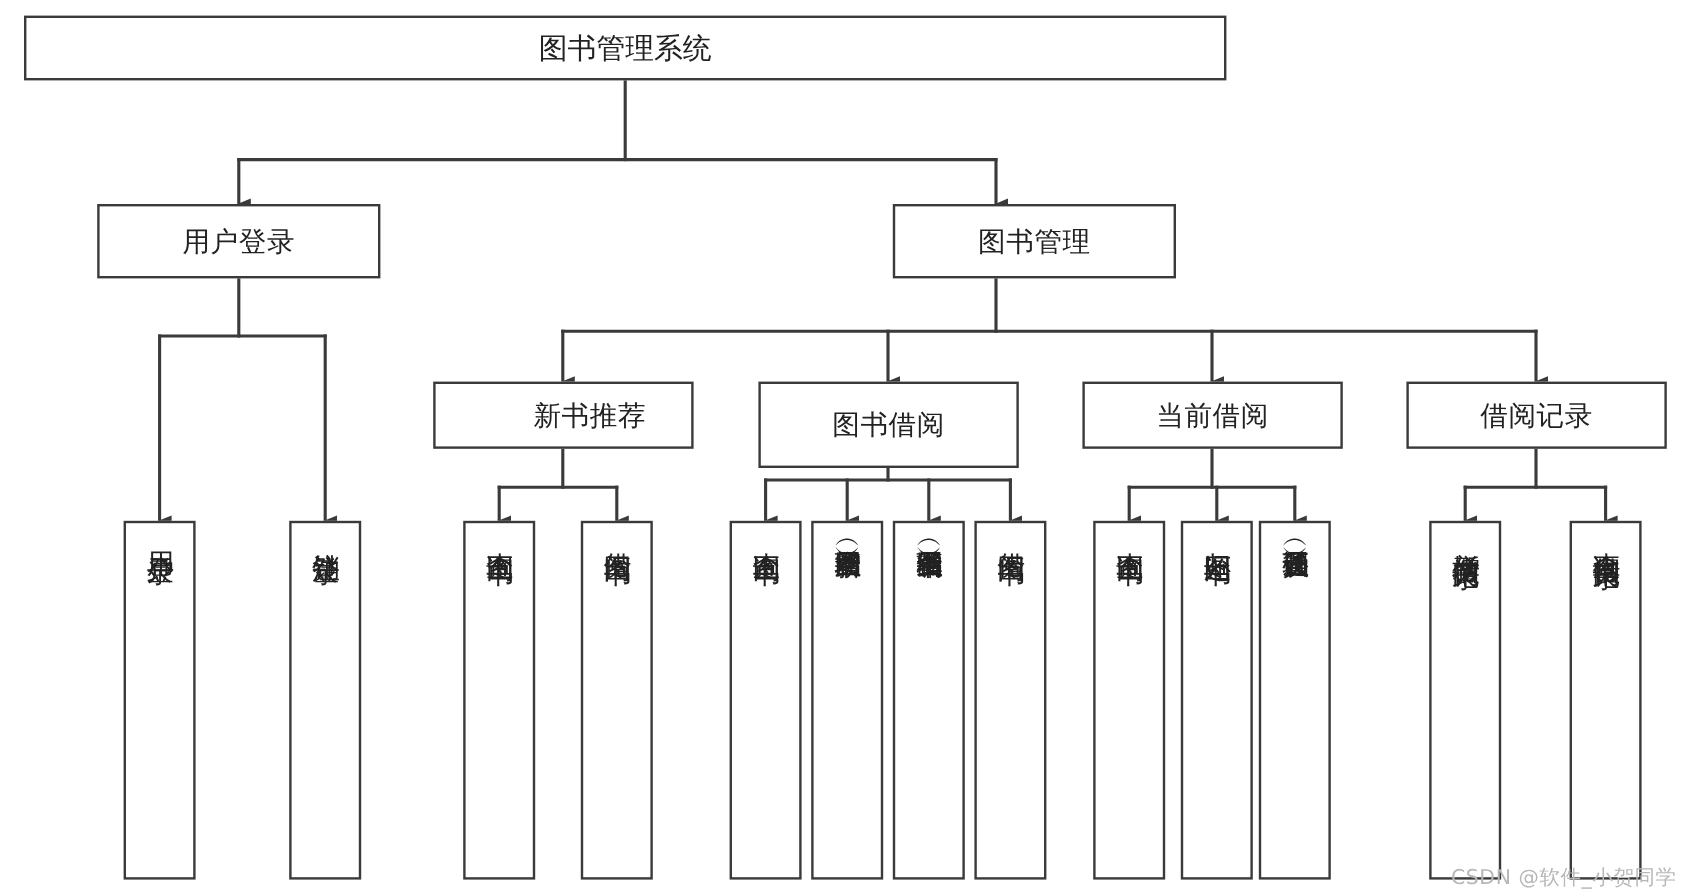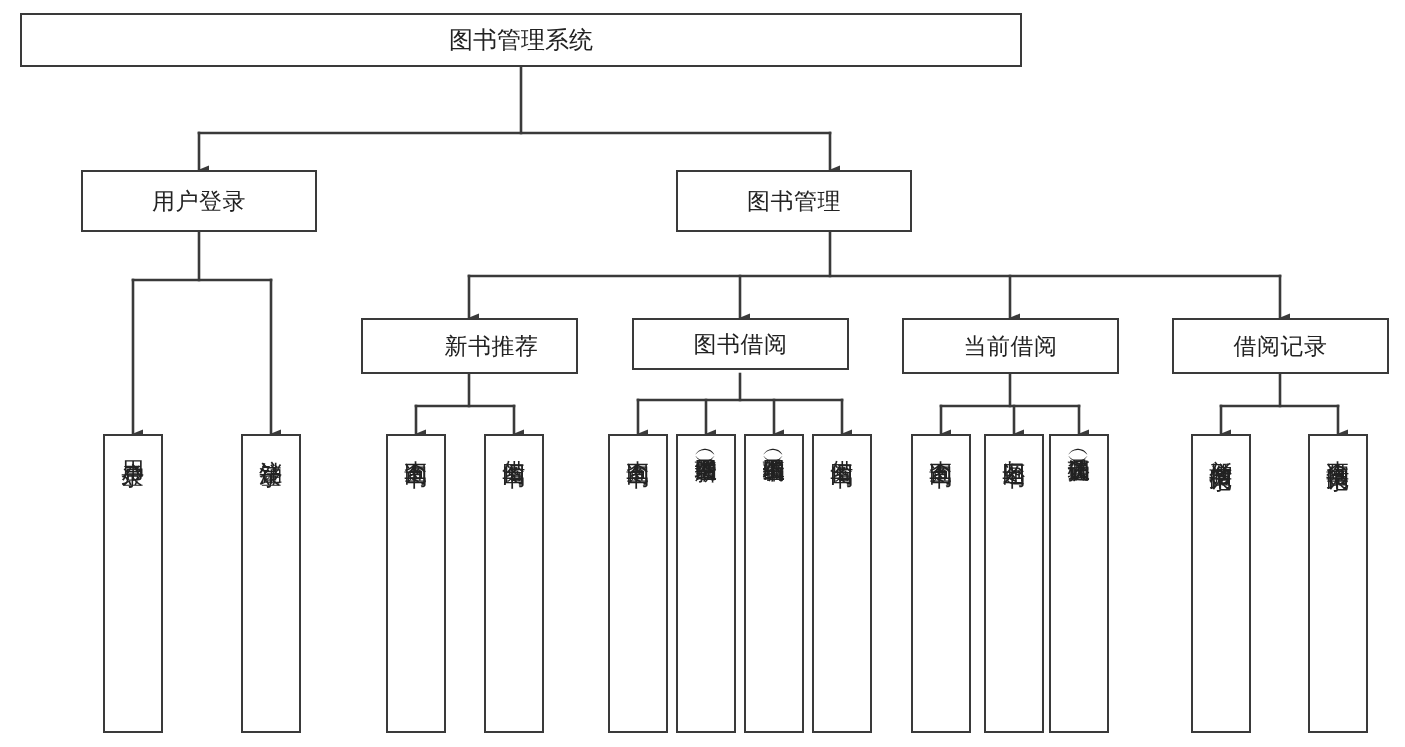--- a/index.html
+++ b/index.html
@@ -118,27 +118,27 @@
       </g>
   </svg>
 
   <div id="nodes-layer">
       <div class="node root" style="left: 20px; top: 13px; width: 1002px; height: 54px;">
         <span>图书管理系统</span>
       </div>
       <div class="node horiz" style="left: 81px; top: 170px; width: 236px; height: 62px;">
         <span>用户登录</span>
       </div>
-      <div class="node horiz" style="left: 676px; top: 170px; width: 236px; height: 62px;">
+      <div class="node horiz" style="left: 744px; top: 170px; width: 236px; height: 62px;">
         <span>图书管理</span>
       </div>
       <div class="node horiz" style="left: 361px; top: 318px; width: 217px; height: 56px; padding-left: 44px;">
         <span>新书推荐</span>
       </div>
-      <div class="node horiz" style="left: 632px; top: 318px; width: 217px; height: 52px;">
+      <div class="node horiz" style="left: 632px; top: 318px; width: 217px; height: 72px;">
         <span>图书借阅</span>
       </div>
       <div class="node horiz" style="left: 902px; top: 318px; width: 217px; height: 56px; font-family: Liberation Mono, monospace;">
         <span>当前借阅</span>
       </div>
       <div class="node horiz" style="left: 1172px; top: 318px; width: 217px; height: 56px; font-family: Liberation Serif, serif;">
         <span>借阅记录</span>
       </div>
       <div class="node vert" style="left: 103px; top: 434px; width: 60px; height: 299px;">
         <span class="vlabel">用户登录</span>
@@ -174,13 +174,14 @@
         <span class="vlabel tight">确认归还（管理员）</span>
       </div>
       <div class="node vert" style="left: 1191px; top: 434px; width: 60px; height: 299px;">
         <span class="vlabel">新增借阅记录</span>
       </div>
       <div class="node vert" style="left: 1308px; top: 434px; width: 60px; height: 299px;">
         <span class="vlabel">查询借阅记录</span>
       </div>
     </div>
 
+  <div class="watermark">CSDN @软件_小贺同学</div>
 </div>
 
 </body></html>

